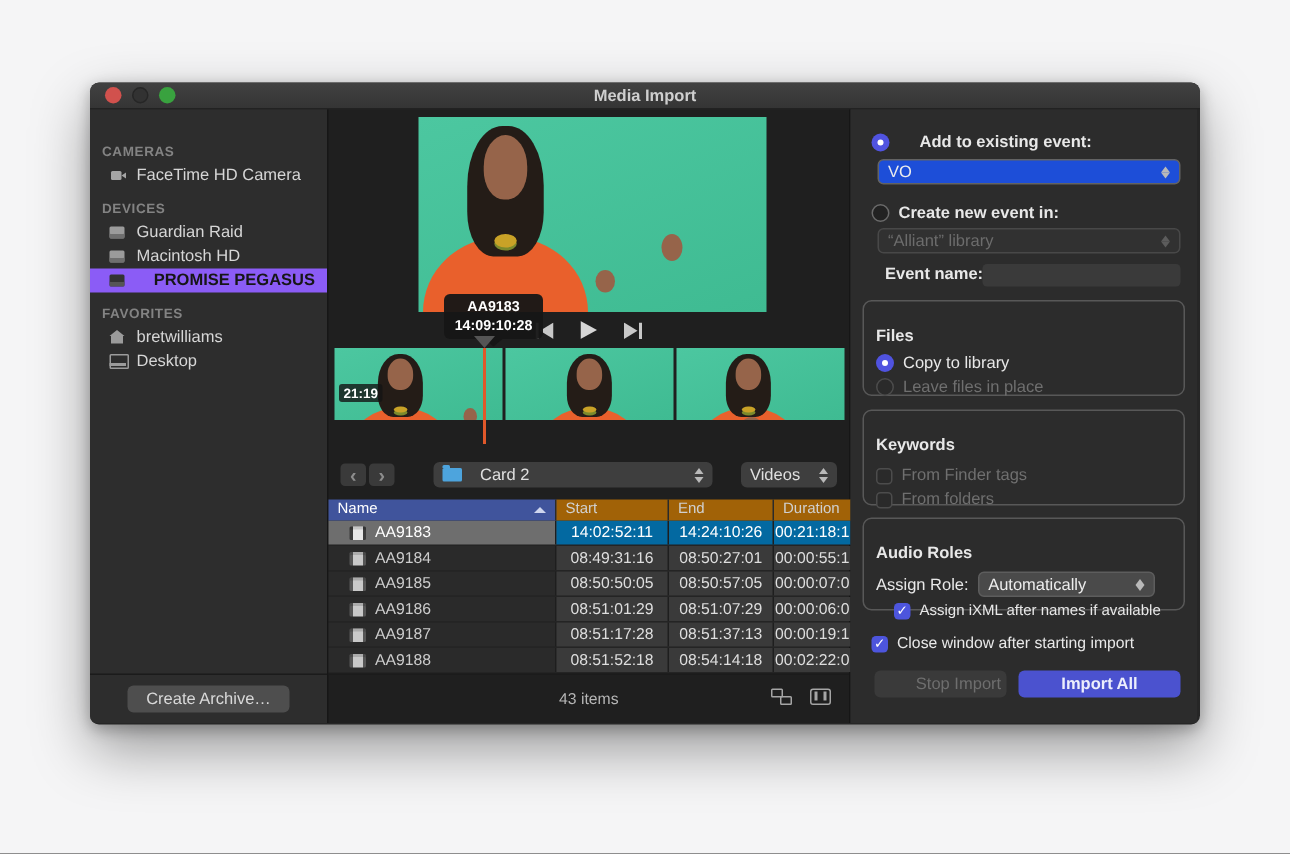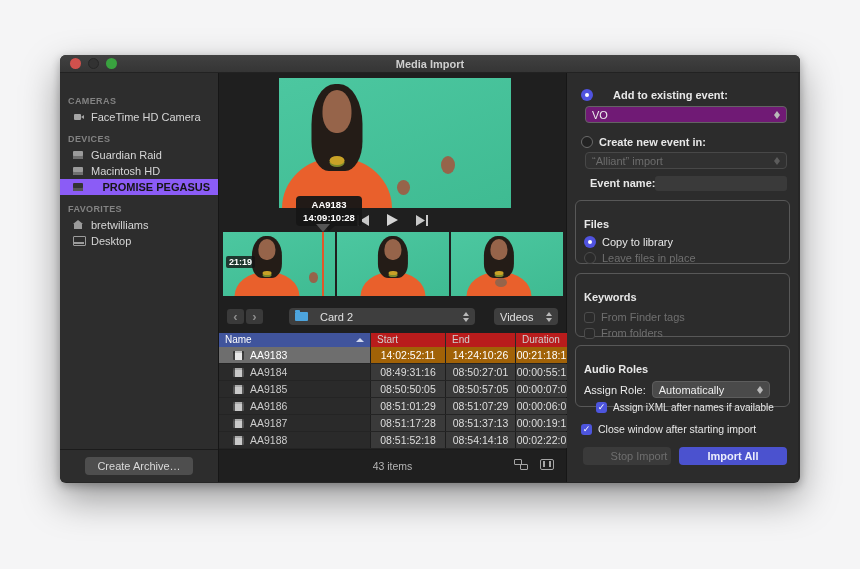--- a/index.html
+++ b/index.html
@@ -55,21 +55,21 @@
   .person .hand { position:absolute; background:#96644a; border-radius:50%; }
 
   .controls { position:absolute; left:0; top:135px; width:100%; height:24px; display:flex; align-items:center; justify-content:center; gap:18px; }
   .tr-icon { display:inline-flex; }
   .tooltip { position:absolute; left:77px; top:123px; width:66px; height:30px; background:rgba(22,22,22,.95); border-radius:4px;
     color:#fff; font-size:9.5px; font-weight:bold; text-align:center; line-height:13px; padding-top:2px; z-index:5; }
   .tooltip::after { content:""; position:absolute; left:50%; bottom:-5px; transform:translateX(-50%);
     border-left:6px solid transparent; border-right:6px solid transparent; border-top:5px solid rgba(22,22,22,.95); }
 
   .strip { position:absolute; left:4px; top:159px; width:341px; height:64px; display:flex; gap:2px; }
-  .frame { width:112px; height:64px; position:relative; }
+  .frame { width:112px; height:48px; position:relative; }
   .dur-badge { position:absolute; left:3px; top:24px; background:rgba(20,20,20,.8); color:#fff; font-size:9px; font-weight:bold;
     padding:1px 3px; border-radius:2px; z-index:4; }
   .playhead { position:absolute; left:103px; top:159px; width:2px; height:64px; background:#e0582a; z-index:6; }
   .ph-handle { position:absolute; left:97px; top:151px; z-index:6;
     border-left:7px solid transparent; border-right:7px solid transparent; border-top:8px solid #555; }
 
   .nav { position:absolute; left:0; top:230px; width:100%; height:27px; display:flex; align-items:center; padding:0 8px; }
   .nav-btn { width:17px; height:15px; background:#3a3a3a; border-radius:3px; color:#8d8d8d; font-size:13px; font-weight:bold;
     display:flex; align-items:center; justify-content:center; line-height:0; }
   .nav-btn + .nav-btn { margin-left:2px; }
@@ -81,29 +81,29 @@
   .stepper i.down { border-top:4px solid #b9b9b9; }
   .sel-folder { width:186px; margin-left:26px; }
   .sel-videos { width:64px; margin-left:auto; }
   .folder-ic { width:13px; height:9px; background:#4da4dd; border-radius:1px; position:relative; flex:0 0 13px; }
   .folder-ic::before { content:""; position:absolute; left:0; top:-2px; width:5px; height:2px; background:#4da4dd; border-radius:1px 1px 0 0; }
 
   
   .table { position:absolute; left:0; top:260px; width:100%; }
   .thead, .trow { display:grid; grid-template-columns:152px 75px 70px 52px; }
   .thead { height:14px; }
-  .th { background:#b91c1c; color:#d0d0d0; font-size:10px; line-height:14px; padding-left:6px; border-right:1px solid #2a2a2a; position:relative; white-space:nowrap; overflow:hidden; }
+  .th { background:#a16207; color:#d0d0d0; font-size:10px; line-height:14px; padding-left:6px; border-right:1px solid #2a2a2a; position:relative; white-space:nowrap; overflow:hidden; }
   .th.sorted { background:#40549c; color:#fff; }
   .sort-caret { position:absolute; right:6px; top:5px; border-left:4px solid transparent; border-right:4px solid transparent; border-bottom:4px solid #cfd6ee; }
   .trow { height:17px; border-bottom:1px solid #242424; }
   .tcell { font-size:10.5px; line-height:16px; color:#cccccc; white-space:nowrap; overflow:hidden; border-right:1px solid #1e1e1e; }
   .tcell.name { background:#2a2a2a; display:flex; align-items:center; gap:6px; padding-left:14px; }
   .tcell.time { background:#3a3a3a; color:#dedede; text-align:center; }
   .trow.selected .tcell.name { background:#6e6e6e; color:#fff; }
-  .trow.selected .tcell.time { background:#a16207; color:#fff; }
+  .trow.selected .tcell.time { background:#0369a1; color:#fff; }
   .film-icon { width:11px; height:9px; flex:0 0 11px;
     background:linear-gradient(90deg,#555 0 2px,#c9c9c9 2px 9px,#555 9px 11px); border-radius:1px;
     box-shadow:inset 0 2px 0 rgba(0,0,0,.15); }
   .trow.selected .film-icon { background:linear-gradient(90deg,#3d3d3d 0 2px,#e8e8e8 2px 9px,#3d3d3d 9px 11px); }
 
   .c-bottom { position:absolute; bottom:0; left:0; right:0; height:33px; border-top:1px solid #1b1b1b;
     display:flex; align-items:center; justify-content:center; }
   .items-count { font-size:10.5px; color:#b5b5b5; }
   .view-toggles { position:absolute; right:12px; top:9px; display:flex; gap:12px; }
   .list-view-ic { width:14px; height:12px; position:relative; }
@@ -119,21 +119,21 @@
   .radio.on { background:#5053e0; }
   .radio.on::after { content:""; position:absolute; left:4px; top:4px; width:4px; height:4px; border-radius:50%; background:#fff; }
   .radio.off { border:1.5px solid #6a6a6a; background:#222; }
   .radio.disabled { border:1.5px solid #4c4c4c; background:#2a2a2a; }
   .check { width:11px; height:11px; border-radius:3px; flex:0 0 11px; text-align:center; line-height:11px; font-size:9px; color:#fff; }
   .check.on { background:#4d55dd; }
   .check.disabled { border:1.5px solid #4c4c4c; background:#2a2a2a; }
   .opt-row { display:flex; align-items:center; gap:6px; position:absolute; }
   .opt-row .lbl { font-weight:bold; }
   .dim { color:#6f6f6f !important; font-weight:normal !important; }
-  .rp-select { position:absolute; background:#701a75; border:1px solid #636363; border-radius:4px; height:17px;
+  .rp-select { position:absolute; background:#1d4ed8; border:1px solid #636363; border-radius:4px; height:17px;
     display:flex; align-items:center; padding:0 6px; font-size:11px; color:#ededed; }
   .rp-select.disabled { background:#313131; border-color:#484848; color:#6c6c6c; }
   .rp-select .stepper { margin-left:auto; }
   .rp-select.disabled .stepper i.up { border-bottom-color:#5c5c5c; }
   .rp-select.disabled .stepper i.down { border-top-color:#5c5c5c; }
   .field { position:absolute; background:#3a3a3a; border-radius:3px; height:15px; }
   .gbox { position:absolute; left:8px; width:215px; border:1px solid #585858; border-radius:6px; padding:17px 8px; }
   .gbox .gtitle { font-weight:bold; font-size:11px; margin-bottom:6px; }
   .gbox .grow { display:flex; align-items:center; gap:6px; margin-bottom:4px; }
   .btn { position:absolute; height:18px; border:none; border-radius:4px; font-size:11px; }
@@ -391,21 +391,21 @@
             <i class="up"></i>
             <i class="down"></i>
           </span>
       </div>
 
       <div class="opt-row" style="left:14px; top:63px;">
         <span class="radio off"></span>
         <span class="lbl">Create new event in:</span>
       </div>
       <div class="rp-select disabled" style="left:18px; top:79px; width:202px;">
-        <span>“Alliant” import</span>
+        <span>“Alliant” library</span>
         <span class="stepper">
             <i class="up"></i>
             <i class="down"></i>
           </span>
       </div>
       <div class="opt-row" style="left:23px; top:104px;">
         <span class="lbl">Event name:</span>
       </div>
       <div class="field" style="left:88px; top:103px; width:132px;"></div>
 

